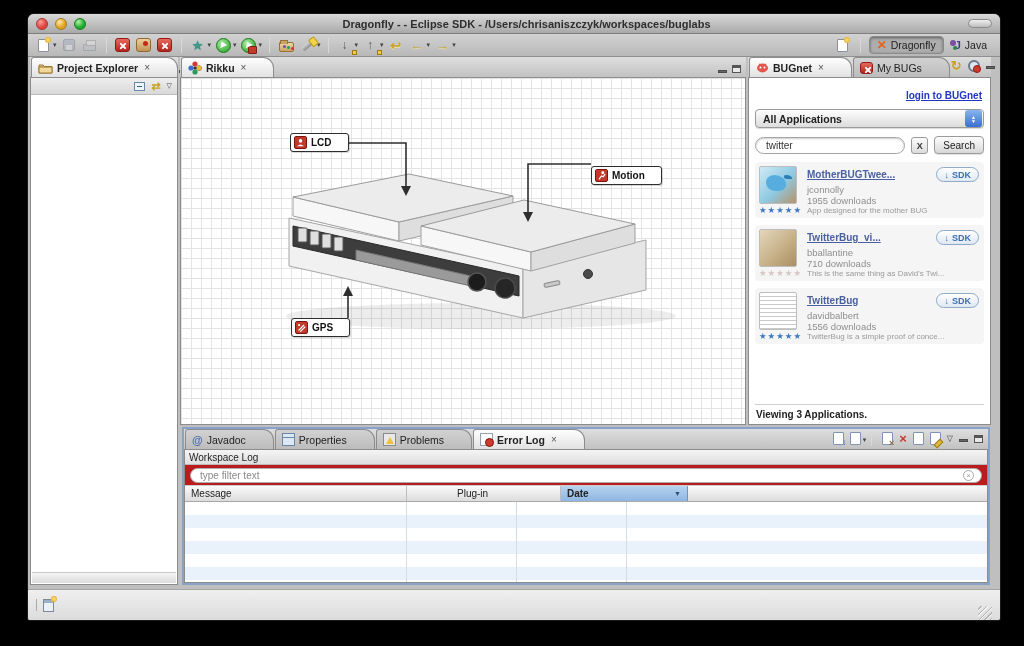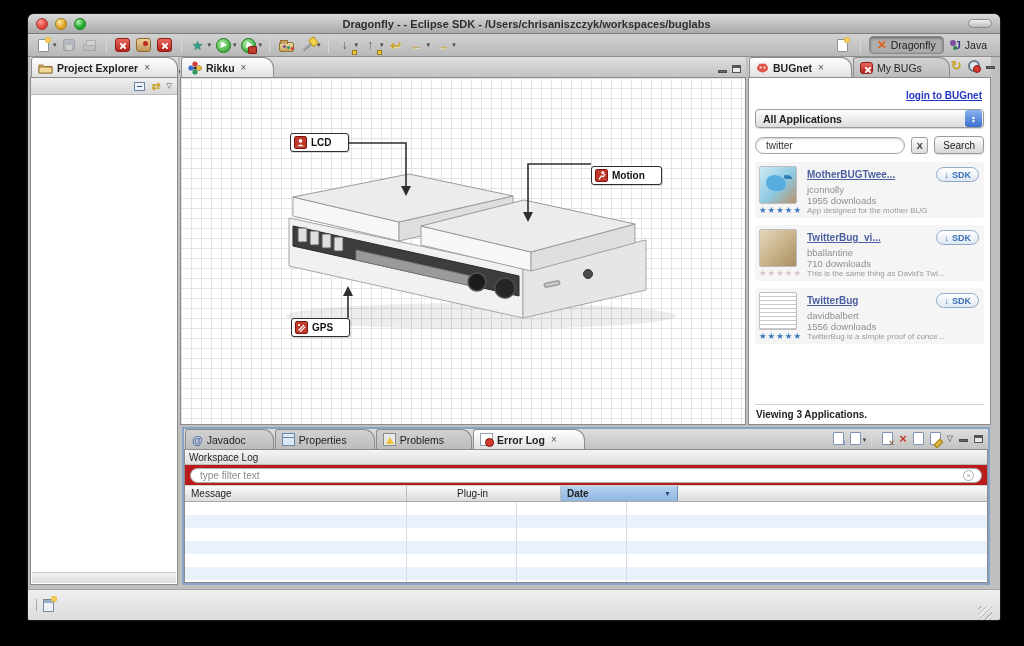--- a/index.html
+++ b/index.html
@@ -174,21 +174,21 @@
   .wslog{height:15px;background:linear-gradient(#f4f4f4,#dfdfdf);border-bottom:1px solid #bbb;
     display:flex;align-items:center;padding:0 4px;font-size:10px;color:#1e1e1e;}
   .filterrow{height:21px;background:#b91c1c;display:flex;align-items:center;padding:0 5px;border-bottom:1px solid #cfcfcf;}
   .fpill{flex:1;height:15px;border:1px solid #adadad;border-radius:8px;background:#fff;display:flex;align-items:center;padding:0 7px;}
   .fpill input{border:none;outline:none;flex:1;font-size:10px;color:#8a8a8a;background:transparent;}
   .fclear{width:11px;height:11px;border-radius:50%;border:1px solid #aaa;color:#999;font-size:8px;line-height:9px;text-align:center;}
   .thead{height:16px;display:flex;background:linear-gradient(#fafafa,#dcdcdc);border-bottom:1px solid #a9a9a9;font-size:10px;color:#222;}
   .thc{display:flex;align-items:center;padding:0 6px;border-right:1px solid #bdbdbd;height:100%;}
   .thc.msg{width:222px;}
   .thc.plg{width:110px;margin-left:44px;}
-  .thc.date{width:117px;background:linear-gradient(#b7d3ef,#8fb6e2);border-right:1px solid #6f96c2;font-weight:bold;}
+  .thc.date{width:127px;background:linear-gradient(#b7d3ef,#8fb6e2);border-right:1px solid #6f96c2;font-weight:bold;}
   .thc.date .sort{margin-left:auto;font-size:7px;color:#2e4e74;}
   .thc.fill{flex:1;border-right:none;}
   .tbody{position:relative;flex:1;background:repeating-linear-gradient(#fff 0 13px,#e9f1fb 13px 26px);}
   .colline{position:absolute;top:0;bottom:0;width:1px;background:#d4dce6;}
 
   
   .statusbar{position:absolute;left:0;top:575px;width:972px;height:31px;background:linear-gradient(#efefef,#dcdcdc);
     border-top:1px solid #a5a5a5;display:flex;align-items:center;padding:0 8px;}
   .ssep{width:1px;height:12px;background:#aaa;margin-right:6px;}
   .fastview{width:11px;height:13px;background:#eaf0f6;border:1px solid #7a8a9a;position:relative;}

